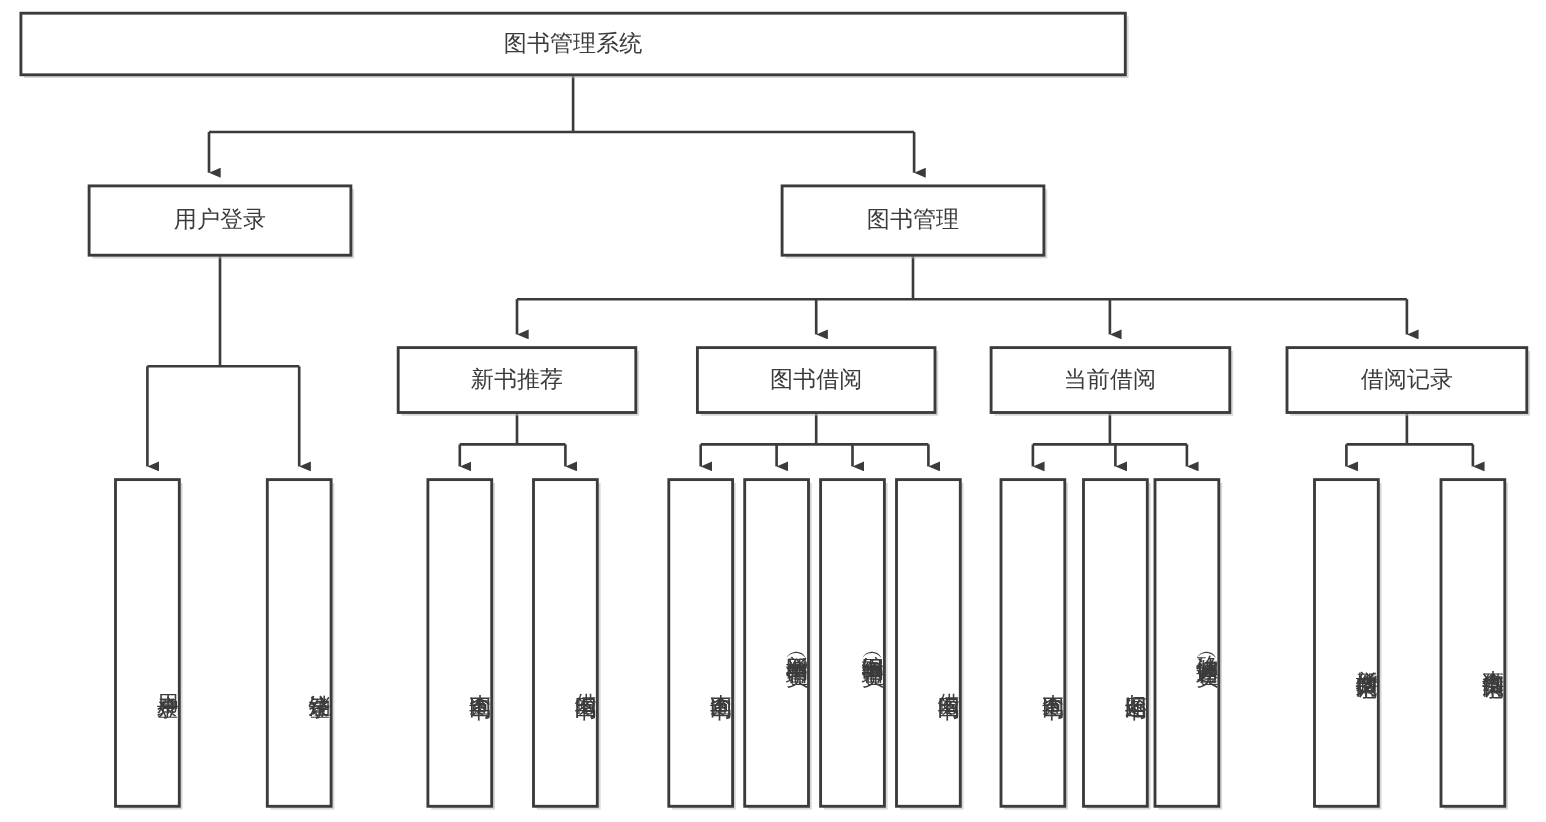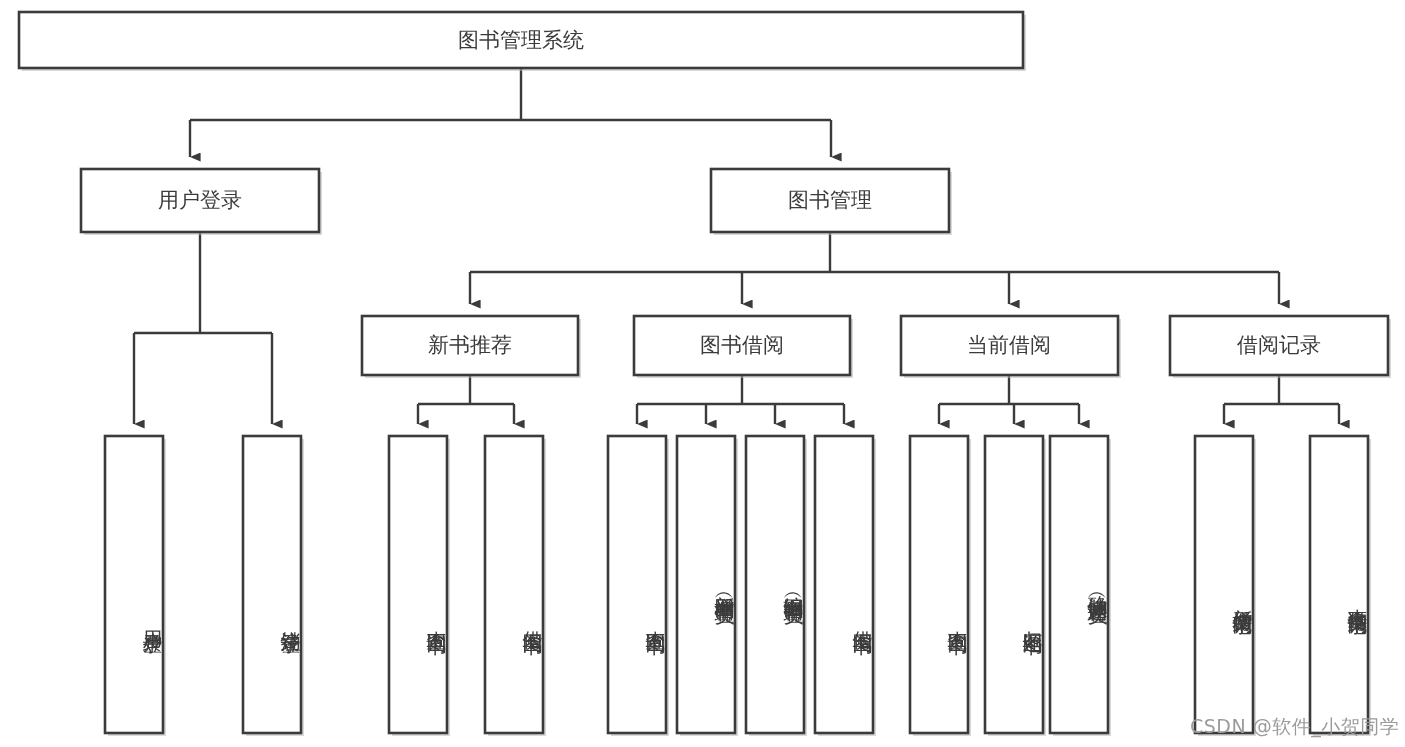--- a/index.html
+++ b/index.html
@@ -238,15 +238,14 @@
   <div class="leaf-label" style="left:608px; top:510px; width:58px; height:215px;">查询图书</div>
   <div class="leaf-label" style="left:677px; top:444px; width:58px; height:285px;">新增图书（管理员）</div>
   <div class="leaf-label" style="left:746px; top:444px; width:58px; height:285px;">编辑图书（管理员）</div>
   <div class="leaf-label" style="left:815px; top:510px; width:58px; height:215px;">借阅图书</div>
   <div class="leaf-label" style="left:910px; top:510px; width:58px; height:215px;">查询图书</div>
   <div class="leaf-label" style="left:985px; top:510px; width:58px; height:215px;">归还图书</div>
   <div class="leaf-label" style="left:1050px; top:444px; width:58px; height:285px;">确认归还（管理员）</div>
   <div class="leaf-label" style="left:1195px; top:470px; width:58px; height:255px;">新增借阅记录</div>
   <div class="leaf-label" style="left:1310px; top:470px; width:58px; height:255px;">查询借阅记录</div>
 
-  <div class="watermark" style="left:1190px; top:714px;">CSDN @软件_小贺同学</div>
 
 </div>
 
 </body></html>

